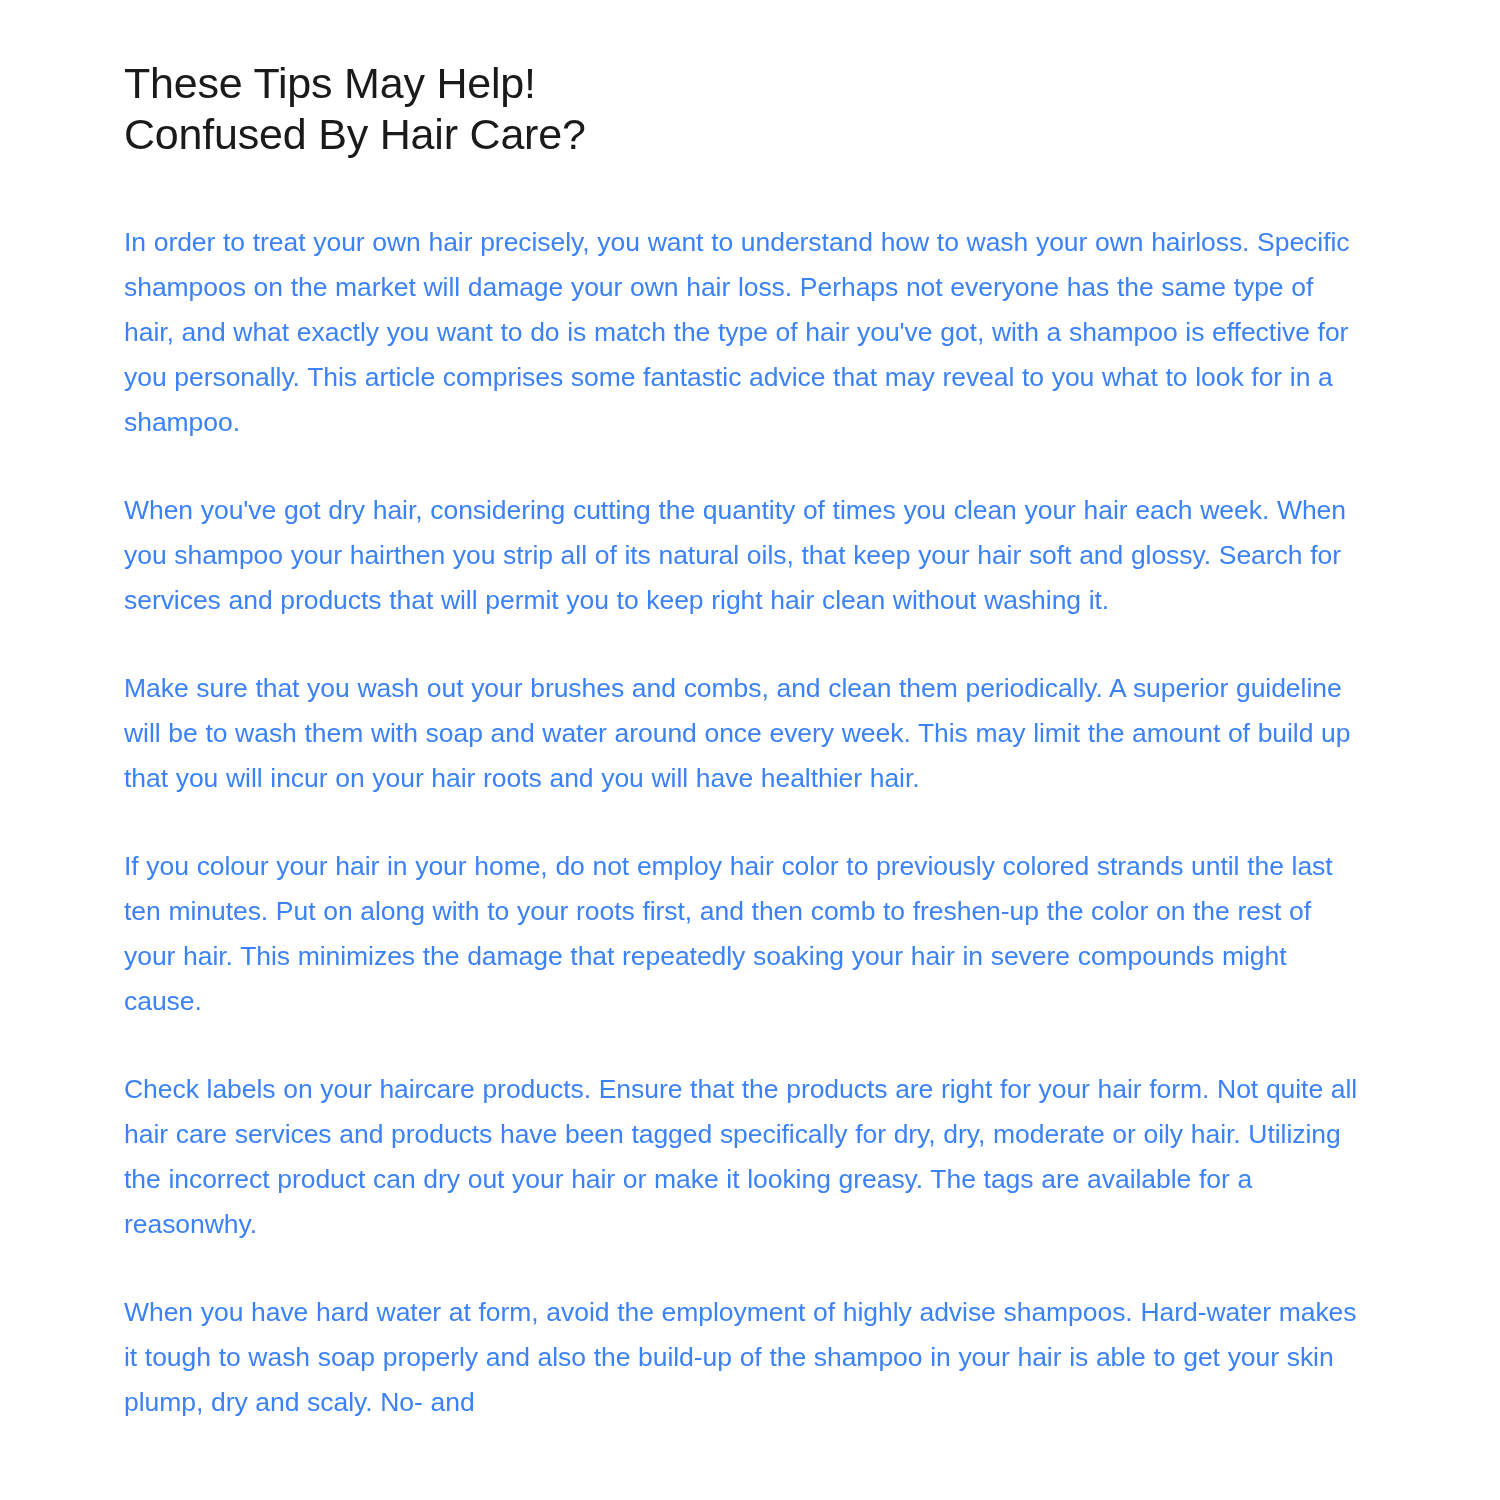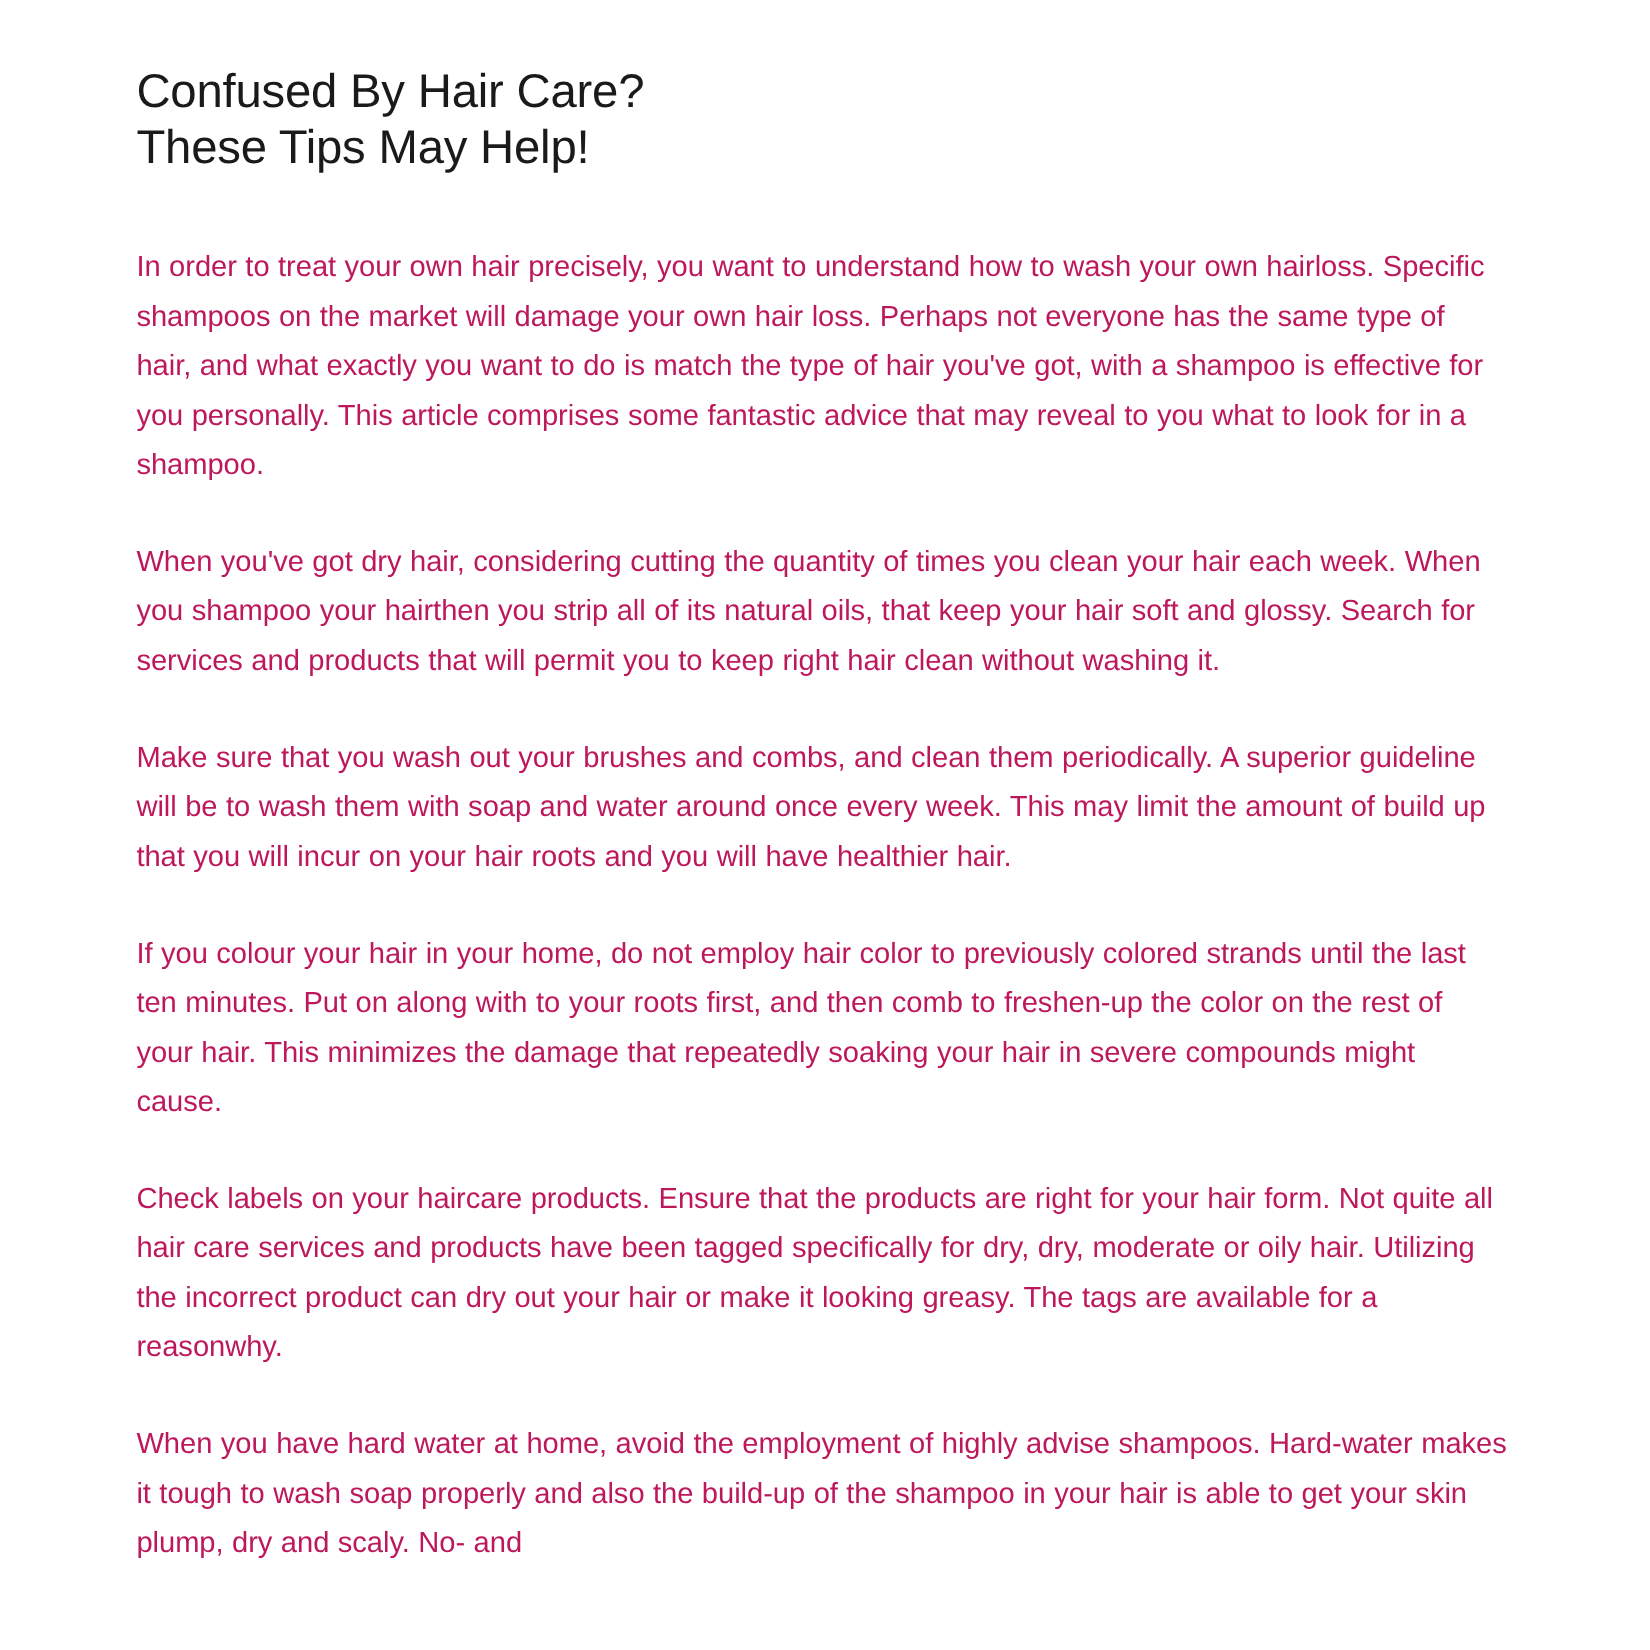--- a/index.html
+++ b/index.html
@@ -33,42 +33,42 @@
   .doc-title .title-line {
     display: block;
     white-space: pre;
   }
   .body-block {
     margin-top: 60px;
   }
   p.para {
     font-size: 26.5px;
     line-height: 45px;
-    color: #be185d;
+    color: #3b82f6;
     margin: 0 0 43px 0;
     text-align: left;
     letter-spacing: -0.05px;
     word-spacing: 0.4px;
   }
   p.para:last-child {
     margin-bottom: 0;
   }
 </style>
 </head>
 <body>
 
 <div class="page">
 
   <h1 class="doc-title">
+    <span class="title-line">These Tips May Help!</span>
     <span class="title-line">Confused By Hair Care?</span>
-    <span class="title-line">These Tips May Help!</span>
   </h1>
 
   <div class="body-block">
     <p class="para">In order to treat your own hair precisely, you want to understand how to wash your own hairloss. Specific shampoos on the market will damage your own hair loss. Perhaps not everyone has the same type of hair, and what exactly you want to do is match the type of hair you've got, with a shampoo is effective for you personally. This article comprises some fantastic advice that may reveal to you what to look for in a shampoo.</p>
     <p class="para">When you've got dry hair, considering cutting the quantity of times you clean your hair each week. When you shampoo your hairthen you strip all of its natural oils, that keep your hair soft and glossy. Search for services and products that will permit you to keep right hair clean without washing it.</p>
     <p class="para">Make sure that you wash out your brushes and combs, and clean them periodically. A superior guideline will be to wash them with soap and water around once every week. This may limit the amount of build up that you will incur on your hair roots and you will have healthier hair.</p>
     <p class="para">If you colour your hair in your home, do not employ hair color to previously colored strands until the last ten minutes. Put on along with to your roots first, and then comb to freshen-up the color on the rest of your hair. This minimizes the damage that repeatedly soaking your hair in severe compounds might cause.</p>
     <p class="para">Check labels on your haircare products. Ensure that the products are right for your hair form. Not quite all hair care services and products have been tagged specifically for dry, dry, moderate or oily hair. Utilizing the incorrect product can dry out your hair or make it looking greasy. The tags are available for a reasonwhy.</p>
-    <p class="para">When you have hard water at home, avoid the employment of highly advise shampoos. Hard-water makes it tough to wash soap properly and also the build-up of the shampoo in your hair is able to get your skin plump, dry and scaly. No- and</p>
+    <p class="para">When you have hard water at form, avoid the employment of highly advise shampoos. Hard-water makes it tough to wash soap properly and also the build-up of the shampoo in your hair is able to get your skin plump, dry and scaly. No- and</p>
   </div>
 
 </div>
 
 </body></html>

